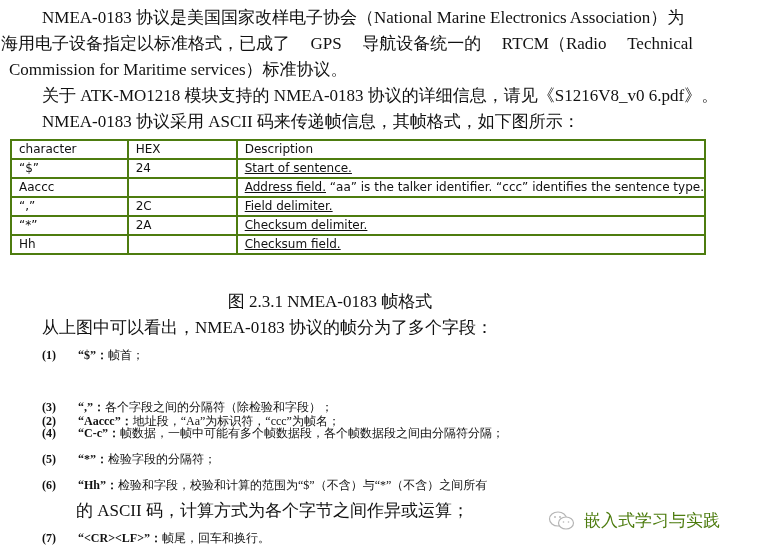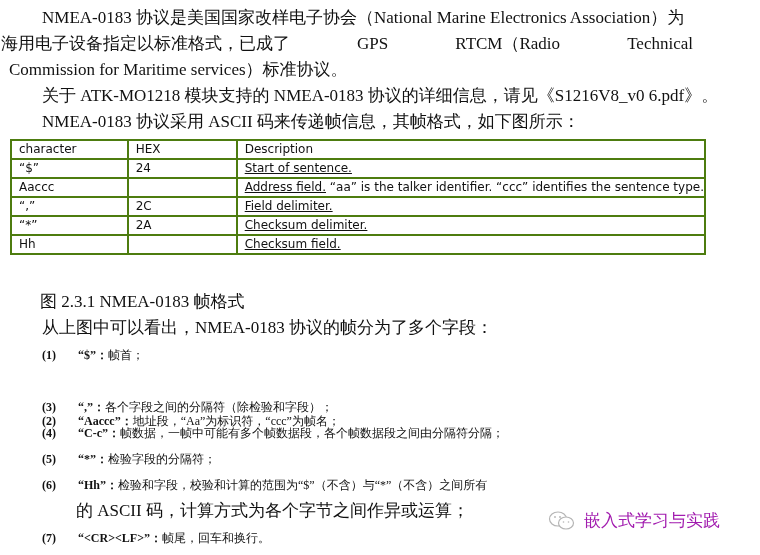--- a/index.html
+++ b/index.html
@@ -23,40 +23,41 @@
       border: 2px solid #222;
     }
     table.frame td {
       border: 2px solid #4d7c0f; height: 17px; padding: 0 0 0 7px;
       line-height: 17px; white-space: nowrap;
     }
     table.frame td.c1 { width: 113px; }
     table.frame td.c2 { width: 108px; }
     .u { text-decoration: underline; }
     .caption {
-      position: absolute; top: 291px; left: 0; width: 620px; 
+      position: absolute; top: 291px; left: 0; width: 620px; text-align: center;
       font-size: 17px; line-height: 22px; padding-left: 40px; box-sizing: border-box;
     }
     .item { position: absolute; left: 42px; font-size: 12px; line-height: 22px; white-space: nowrap; }
     .item .num { font-weight: bold; display: inline-block; width: 36px; }
     .item .key { font-weight: bold; }
     .cont { position: absolute; left: 76px; font-size: 17px; line-height: 22px; white-space: nowrap; }
     .watermark {
       position: absolute; left: 548px; top: 509px; display: flex; align-items: center;
-      color: #a21caf; font-family: "DejaVu Sans", sans-serif; font-size: 17px;
+      color: #4d7c0f; font-family: "DejaVu Sans", sans-serif; font-size: 17px;
     }
     .watermark svg { margin-right: 8px; }
   </style>
 </head>
 <body>
 
 <div class="line indent" style="top:7px;">NMEA-0183 协议是美国国家改样电子协会（National Marine Electronics Association）为</div>
 <div class="line just" style="top:33px;">
   <span>海用电子设备指定以标准格式，已成了</span>
   <span>GPS</span>
+  <span>导航设备统一的</span>
   <span>RTCM（Radio</span>
   <span>Technical</span>
 </div>
 <div class="line" style="top:59px; left:9px;">Commission for Maritime services）标准协议。</div>
 <div class="line indent" style="top:85px;">关于 ATK-MO1218 模块支持的 NMEA-0183 协议的详细信息，请见《S1216V8_v0 6.pdf》。</div>
 <div class="line indent" style="top:111px;">NMEA-0183 协议采用 ASCII 码来传递帧信息，其帧格式，如下图所示：</div>
 
 <table class="frame">
   <tbody>
       <tr>

